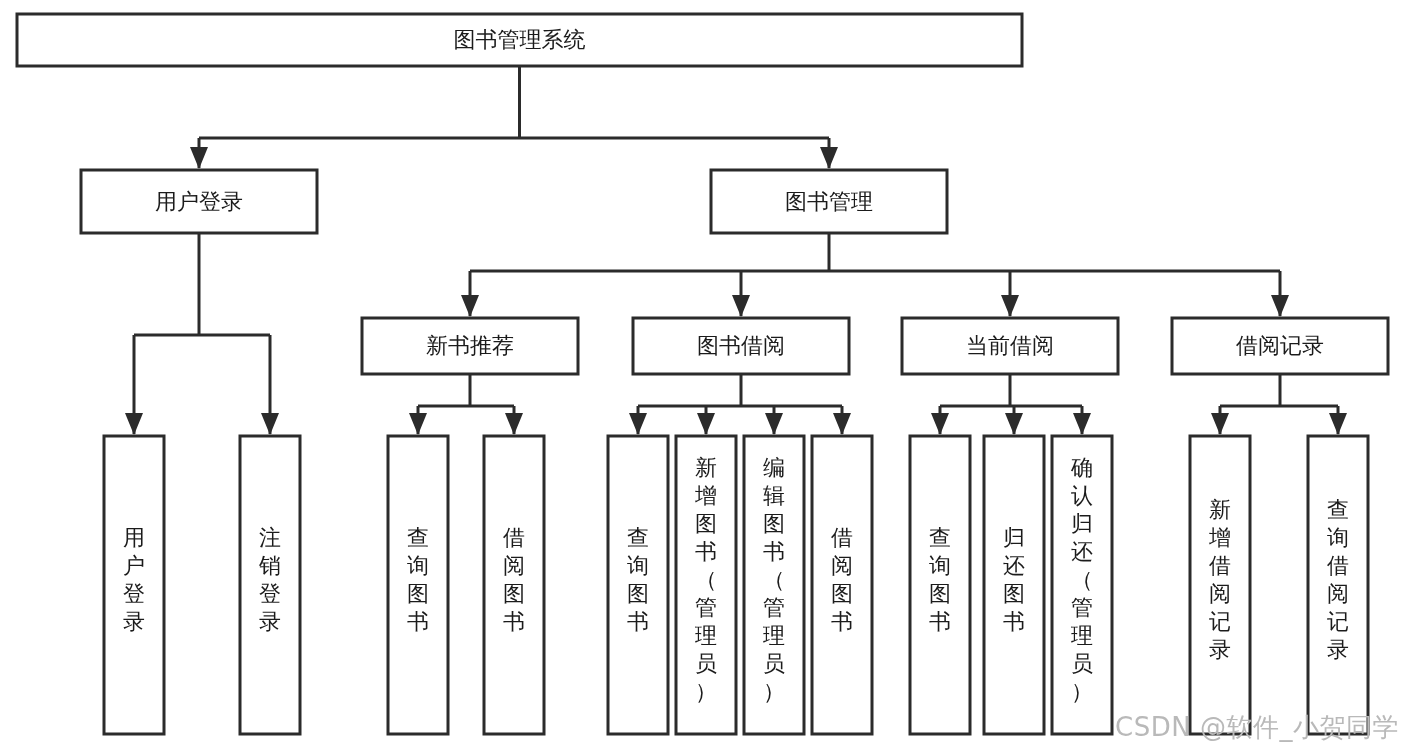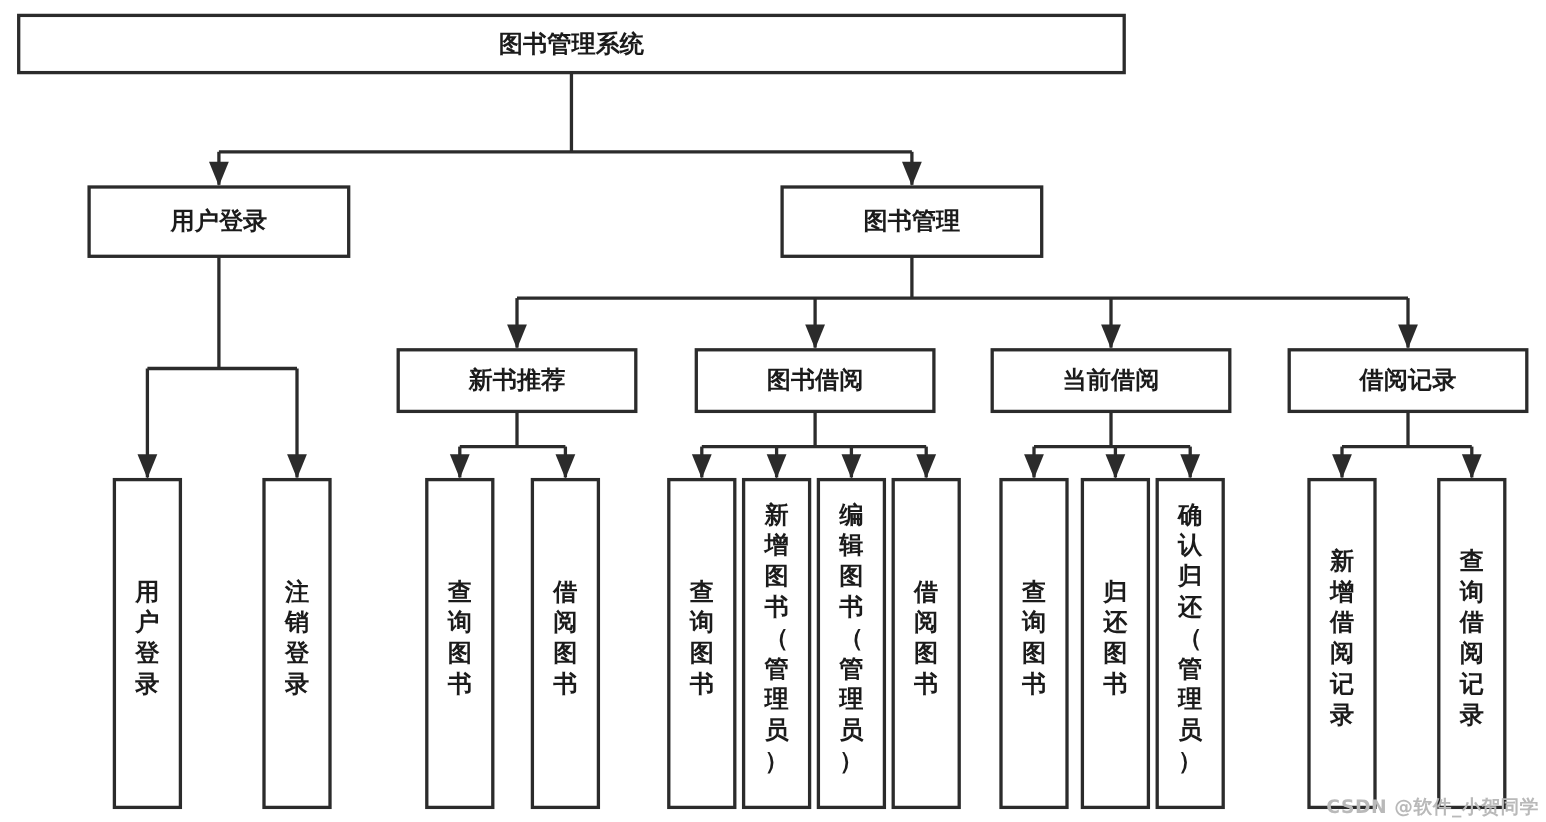--- a/index.html
+++ b/index.html
@@ -1,21 +1,21 @@
 <!DOCTYPE html>
 <html><head>
 <meta charset="utf-8">
 <title>图书管理系统 功能结构图</title>
 <style>
   html,body{margin:0;padding:0;background:#ffffff;}
   body{
     font-family:"DejaVu Sans","Liberation Sans",sans-serif;
     width:1405px;height:747px;overflow:hidden;position:relative;
   }
-  #diagram-root{position:relative;width:1405px;height:747px;background:#fff;font-weight:bold;}
+  #diagram-root{position:relative;width:1405px;height:747px;background:#fff;}
   svg#tree-svg{position:absolute;left:0;top:0;width:1405px;height:747px;}
   .node-box{
     fill:#ffffff;stroke:#2b2b2b;stroke-width:3;
   }
   .edge-line{
     stroke:#2b2b2b;stroke-width:3;fill:none;
     stroke-linecap:butt;stroke-linejoin:miter;
   }
   .arrow-head{fill:#2b2b2b;stroke:none;}
   .node-label{
@@ -28,21 +28,21 @@
   .node-label-vert{
     fill:#1b1b1b;
     font-family:"DejaVu Sans","Liberation Sans",sans-serif;
     font-size:22px;
     text-anchor:middle;
   }
   .watermark{
     position:absolute;
     right:6px;bottom:2px;
     color:#b9b9b9;
-    font-size:17px;
+    font-size:26px;
     font-family:"DejaVu Sans","Liberation Sans",sans-serif;
     letter-spacing:0.5px;
     white-space:nowrap;
     user-select:none;
   }
 </style>
 </head>
 <body>
 
 <div id="diagram-root">

